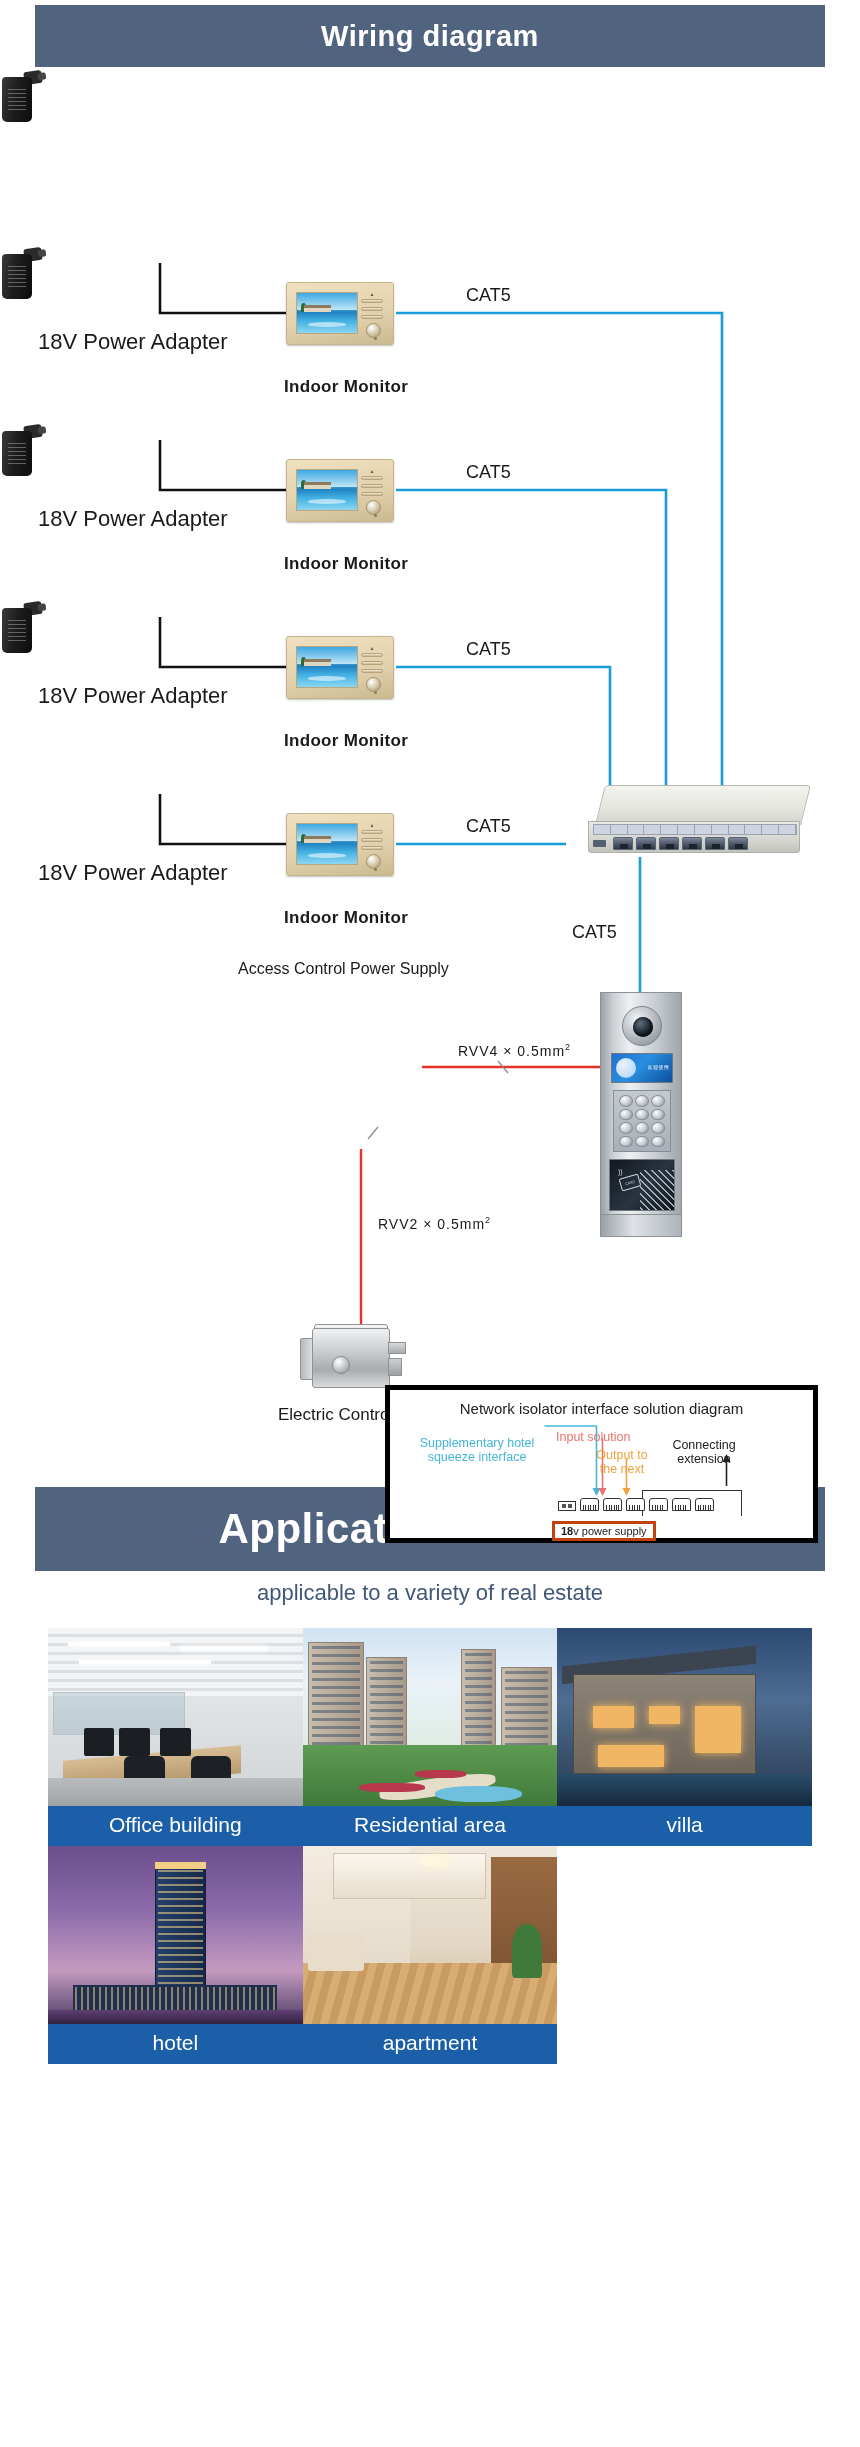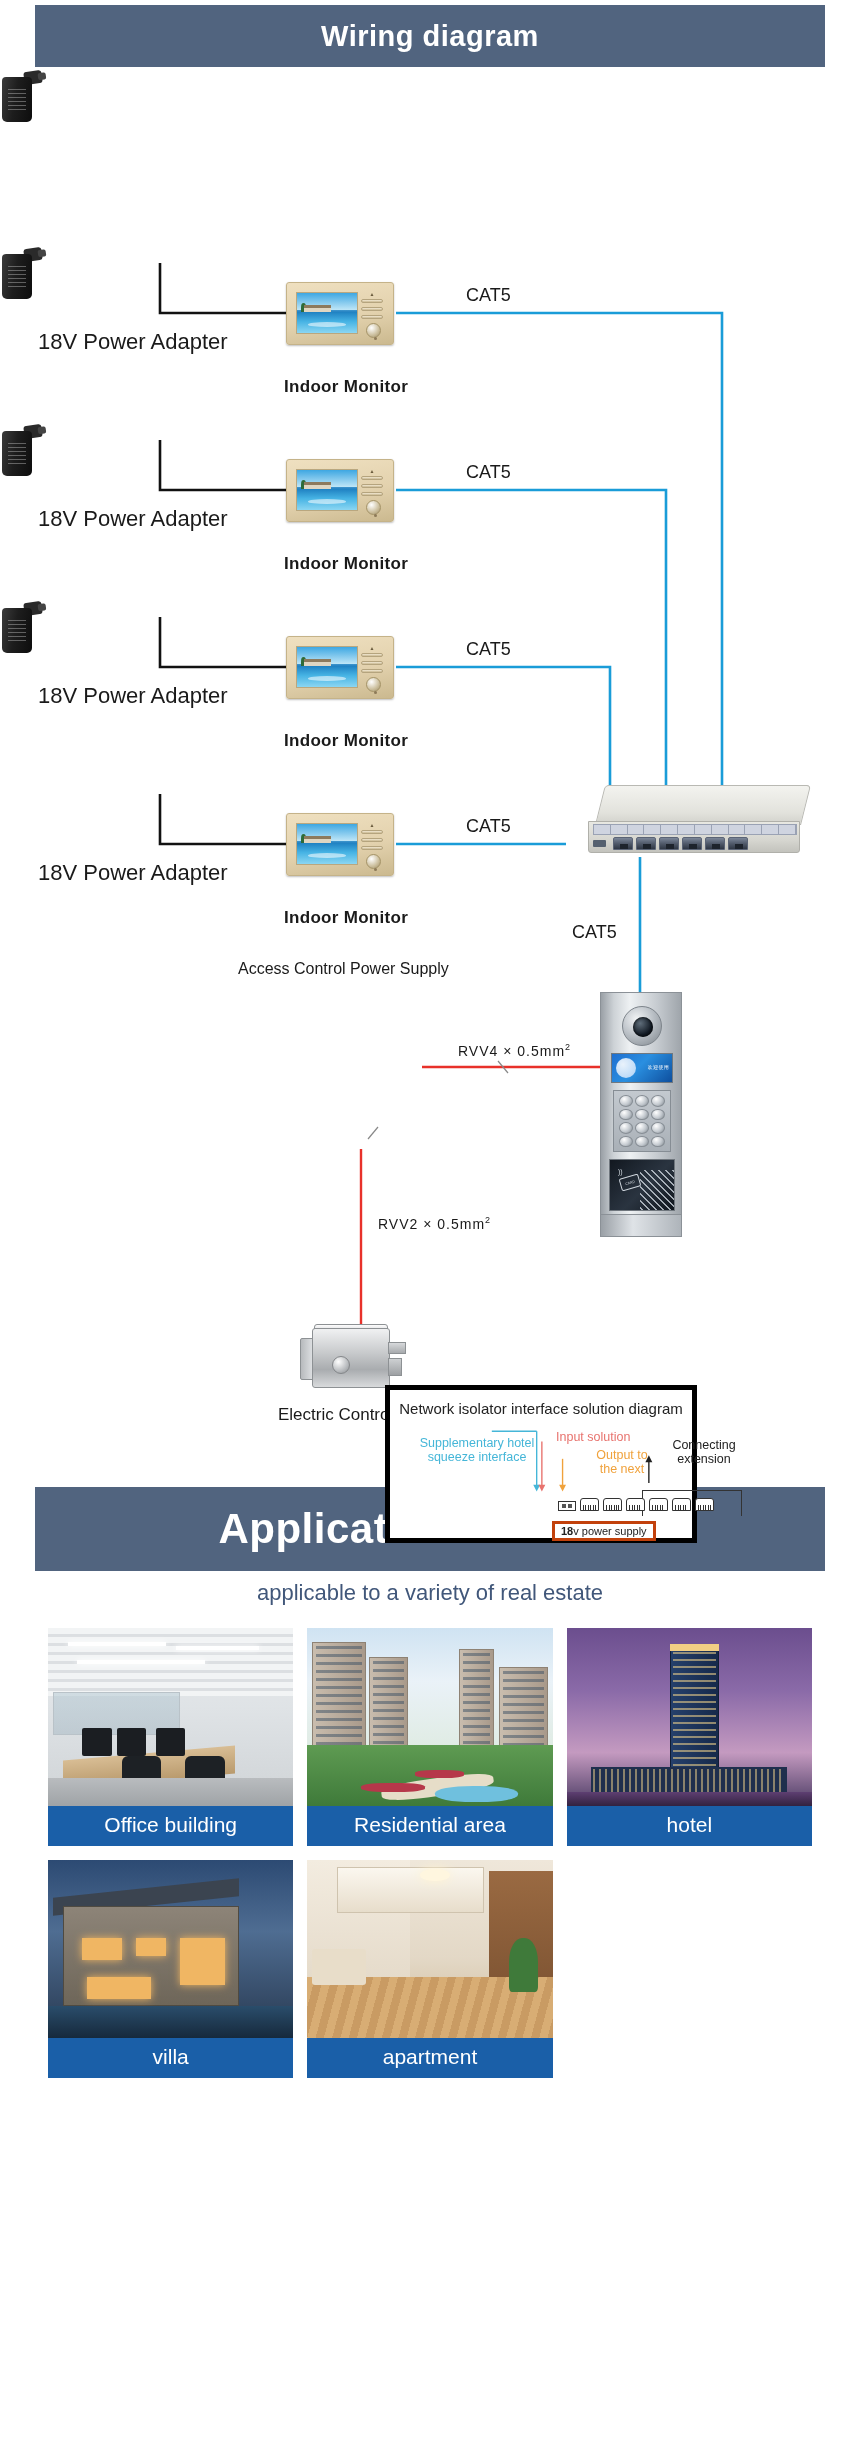--- a/index.html
+++ b/index.html
@@ -392,21 +392,21 @@
     position:absolute; left:32px; top:34px; width:18px; height:18px;
     border-radius:50%;
     background: radial-gradient(circle at 34% 30%,#ffffff,#b9bcbf 60%,#8b8e91 100%);
     border:1px solid #84878a;
   }
 
   
   .isobox {
     position: absolute;
     left: 385px; top: 1318px;
-    width: 312px; height: 158px;
+    width: 433px; height: 158px;
     border: 5px solid #000;
     background: #fff;
   }
   .isobox .title {
     position:absolute; left:0; top:10px; width:100%;
     text-align:center; font-size:15px; color:#222;
     font-family:"Liberation Sans", sans-serif;
   }
   .isobox .t { position:absolute; font-size:12.5px; line-height:14px; }
   .t-supp  { left: 12px; top: 46px; color:#45b6d8; width:150px; text-align:center; }
@@ -452,21 +452,20 @@
   .app-sub {
     text-align: center;
     color: #41577a;
     font-size: 22px;
     padding: 9px 0 22px 0;
     font-family: "Liberation Sans", sans-serif;
   }
   .grid {
     display: grid;
     grid-template-columns: repeat(3, 1fr);
-    gap: 14px;
     padding: 0 48px 30px 48px;
   }
   .card { position: relative; }
   .card .photo {
     width: 100%;
     height: 178px;
     overflow: hidden;
     position: relative;
   }
   .card .cap {
@@ -869,43 +868,43 @@
           <div class="red" style="left:22%;bottom:8%;width:26%;height:5%"></div>
           <div class="red" style="left:44%;bottom:16%;width:20%;height:4%"></div>
         </div>
       </div>
       <div class="cap">Residential area</div>
     </div>
 
 
     <div class="card">
       <div class="photo">
-        <div class="sc sc-hotel">
-          <div class="tower"></div>
-          <div class="crown"></div>
-          <div class="podium"></div>
-          <div class="plaza"></div>
-        </div>
-      </div>
-      <div class="cap">hotel</div>
-    </div>
-
-    <div class="card">
-      <div class="photo">
         <div class="sc sc-villa">
           <div class="roof"></div>
           <div class="house"></div>
           <div class="win" style="left:14%;bottom:44%;width:16%;height:12%"></div>
           <div class="win" style="left:36%;bottom:46%;width:12%;height:10%"></div>
           <div class="win" style="left:54%;bottom:30%;width:18%;height:26%"></div>
           <div class="win" style="left:16%;bottom:22%;width:26%;height:12%"></div>
           <div class="pool"></div>
         </div>
       </div>
       <div class="cap">villa</div>
+    </div>
+
+    <div class="card">
+      <div class="photo">
+        <div class="sc sc-hotel">
+          <div class="tower"></div>
+          <div class="crown"></div>
+          <div class="podium"></div>
+          <div class="plaza"></div>
+        </div>
+      </div>
+      <div class="cap">hotel</div>
     </div>
 
     <div class="card">
       <div class="photo">
         <div class="sc sc-apt">
           <div class="wall"></div>
           <div class="loft"></div>
           <div class="woodwall"></div>
           <div class="lamp"></div>
           <div class="floor2"></div>

